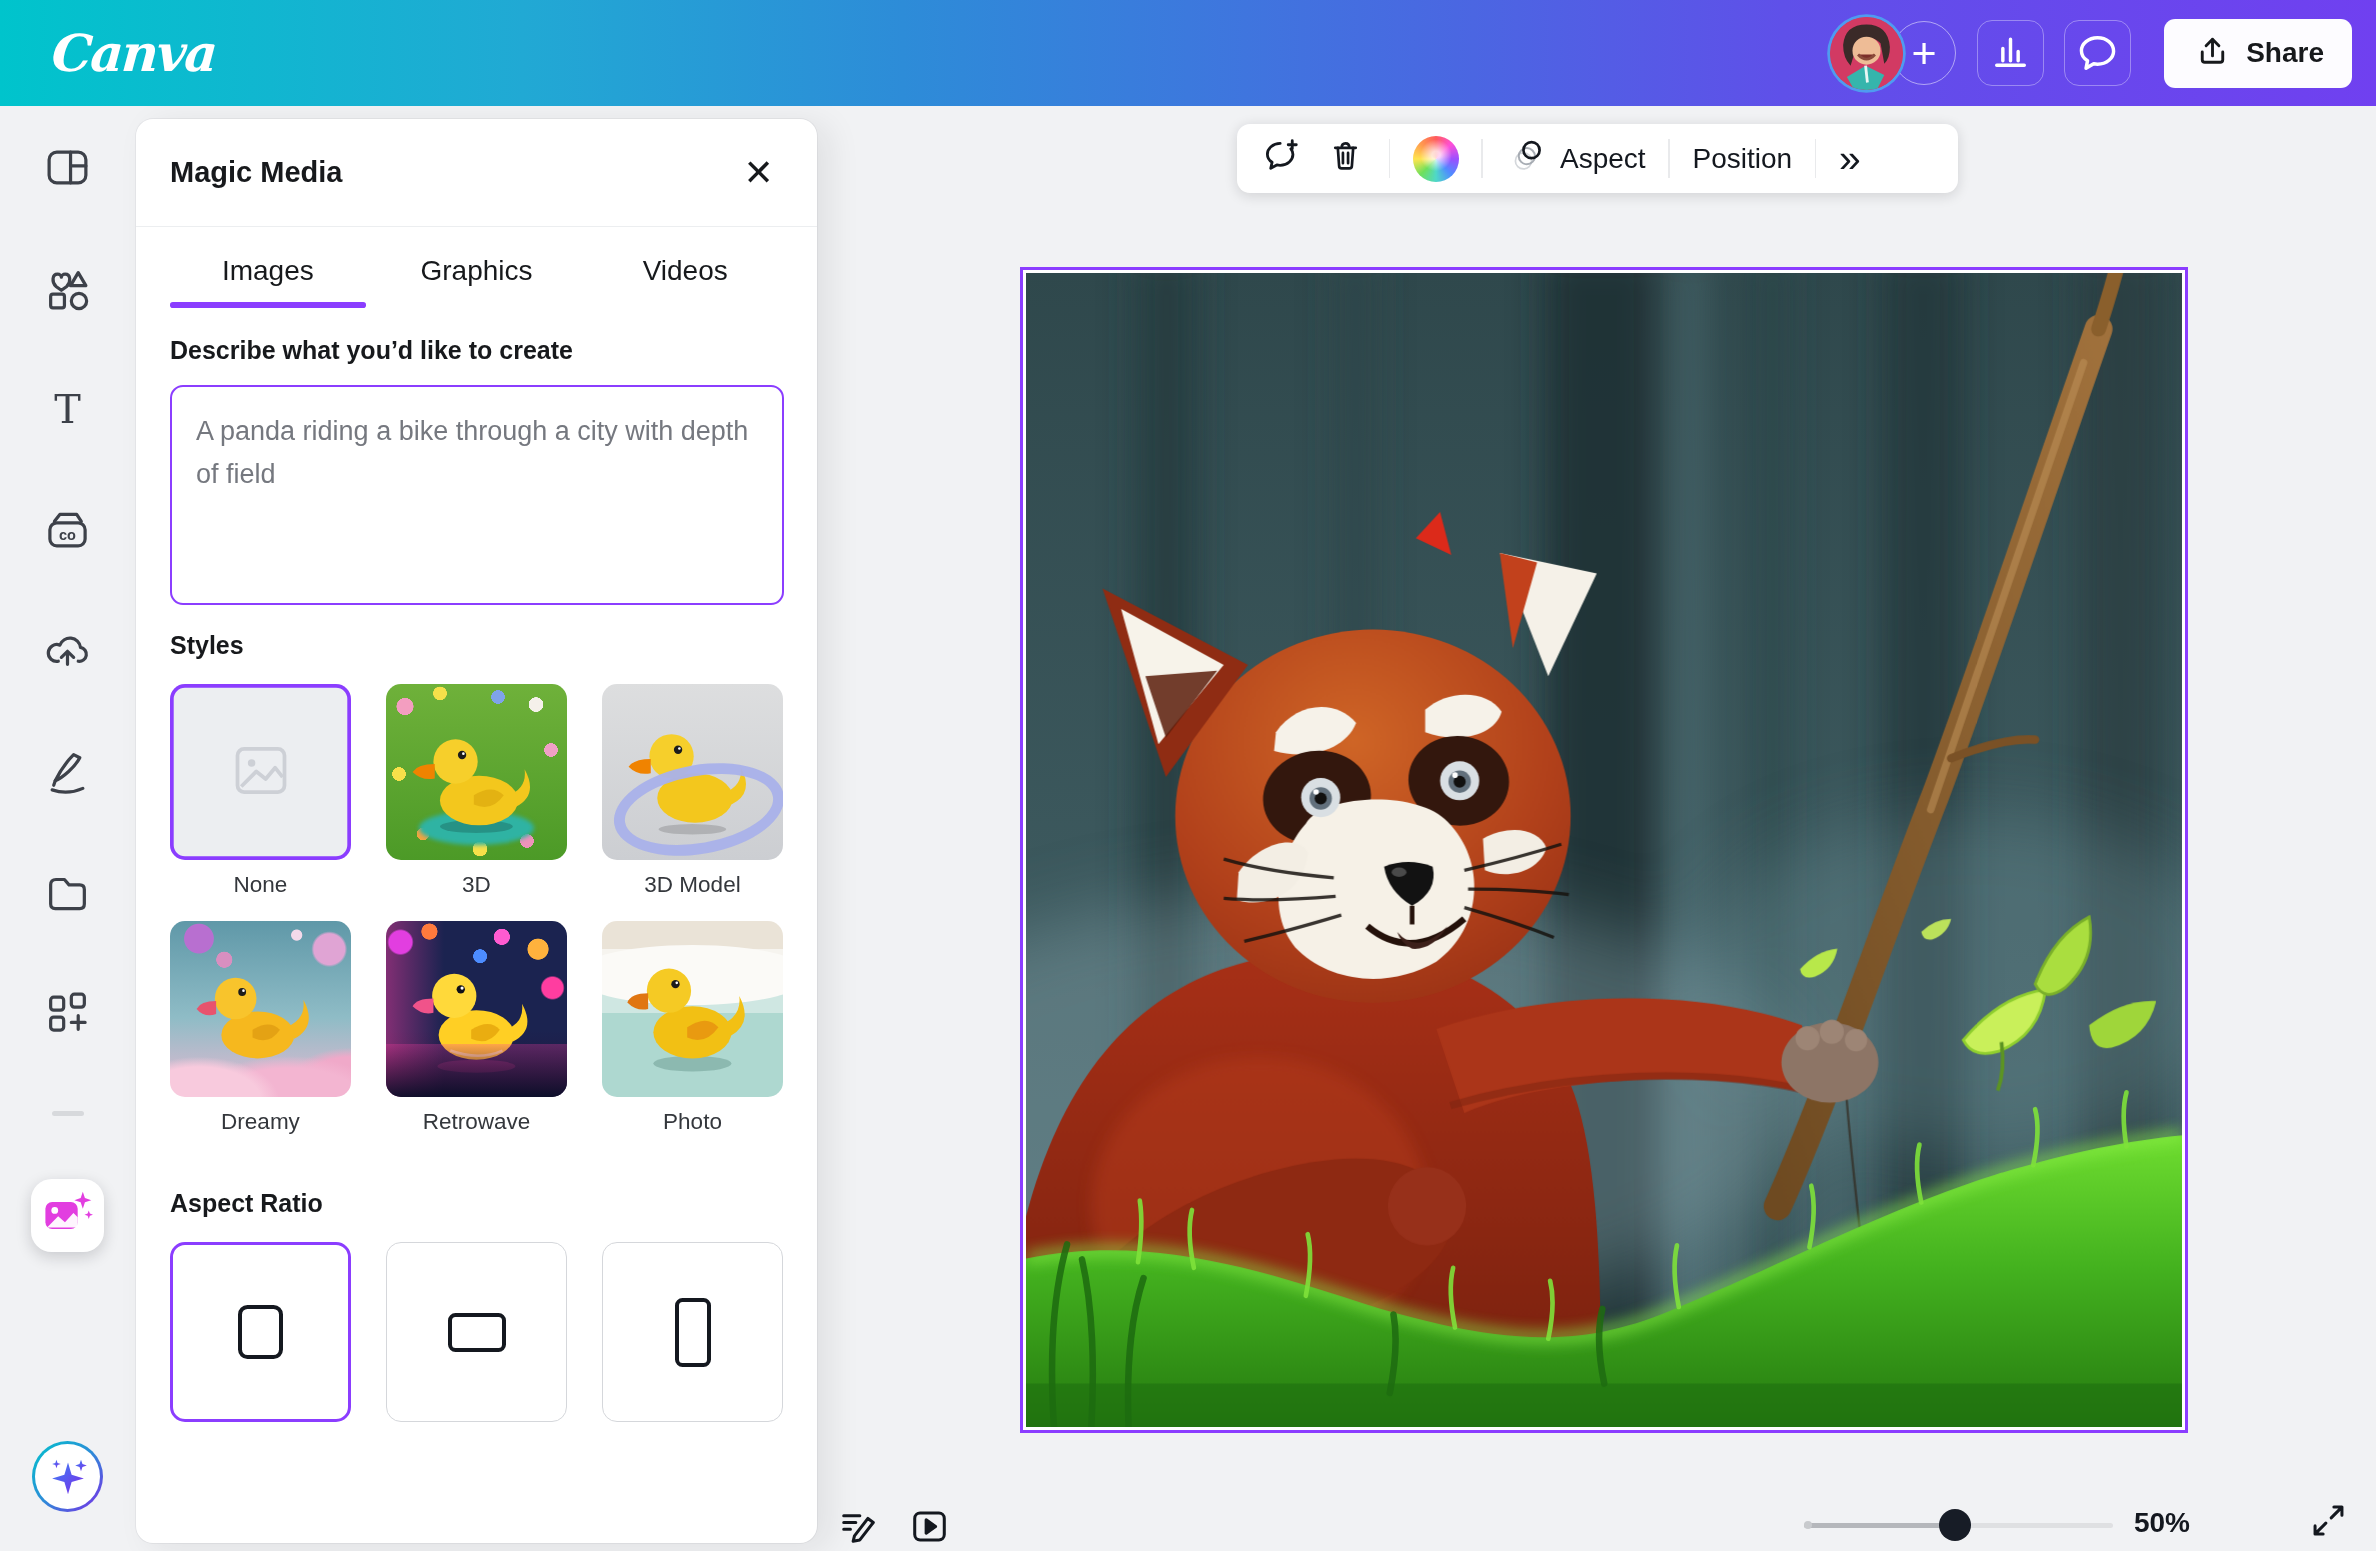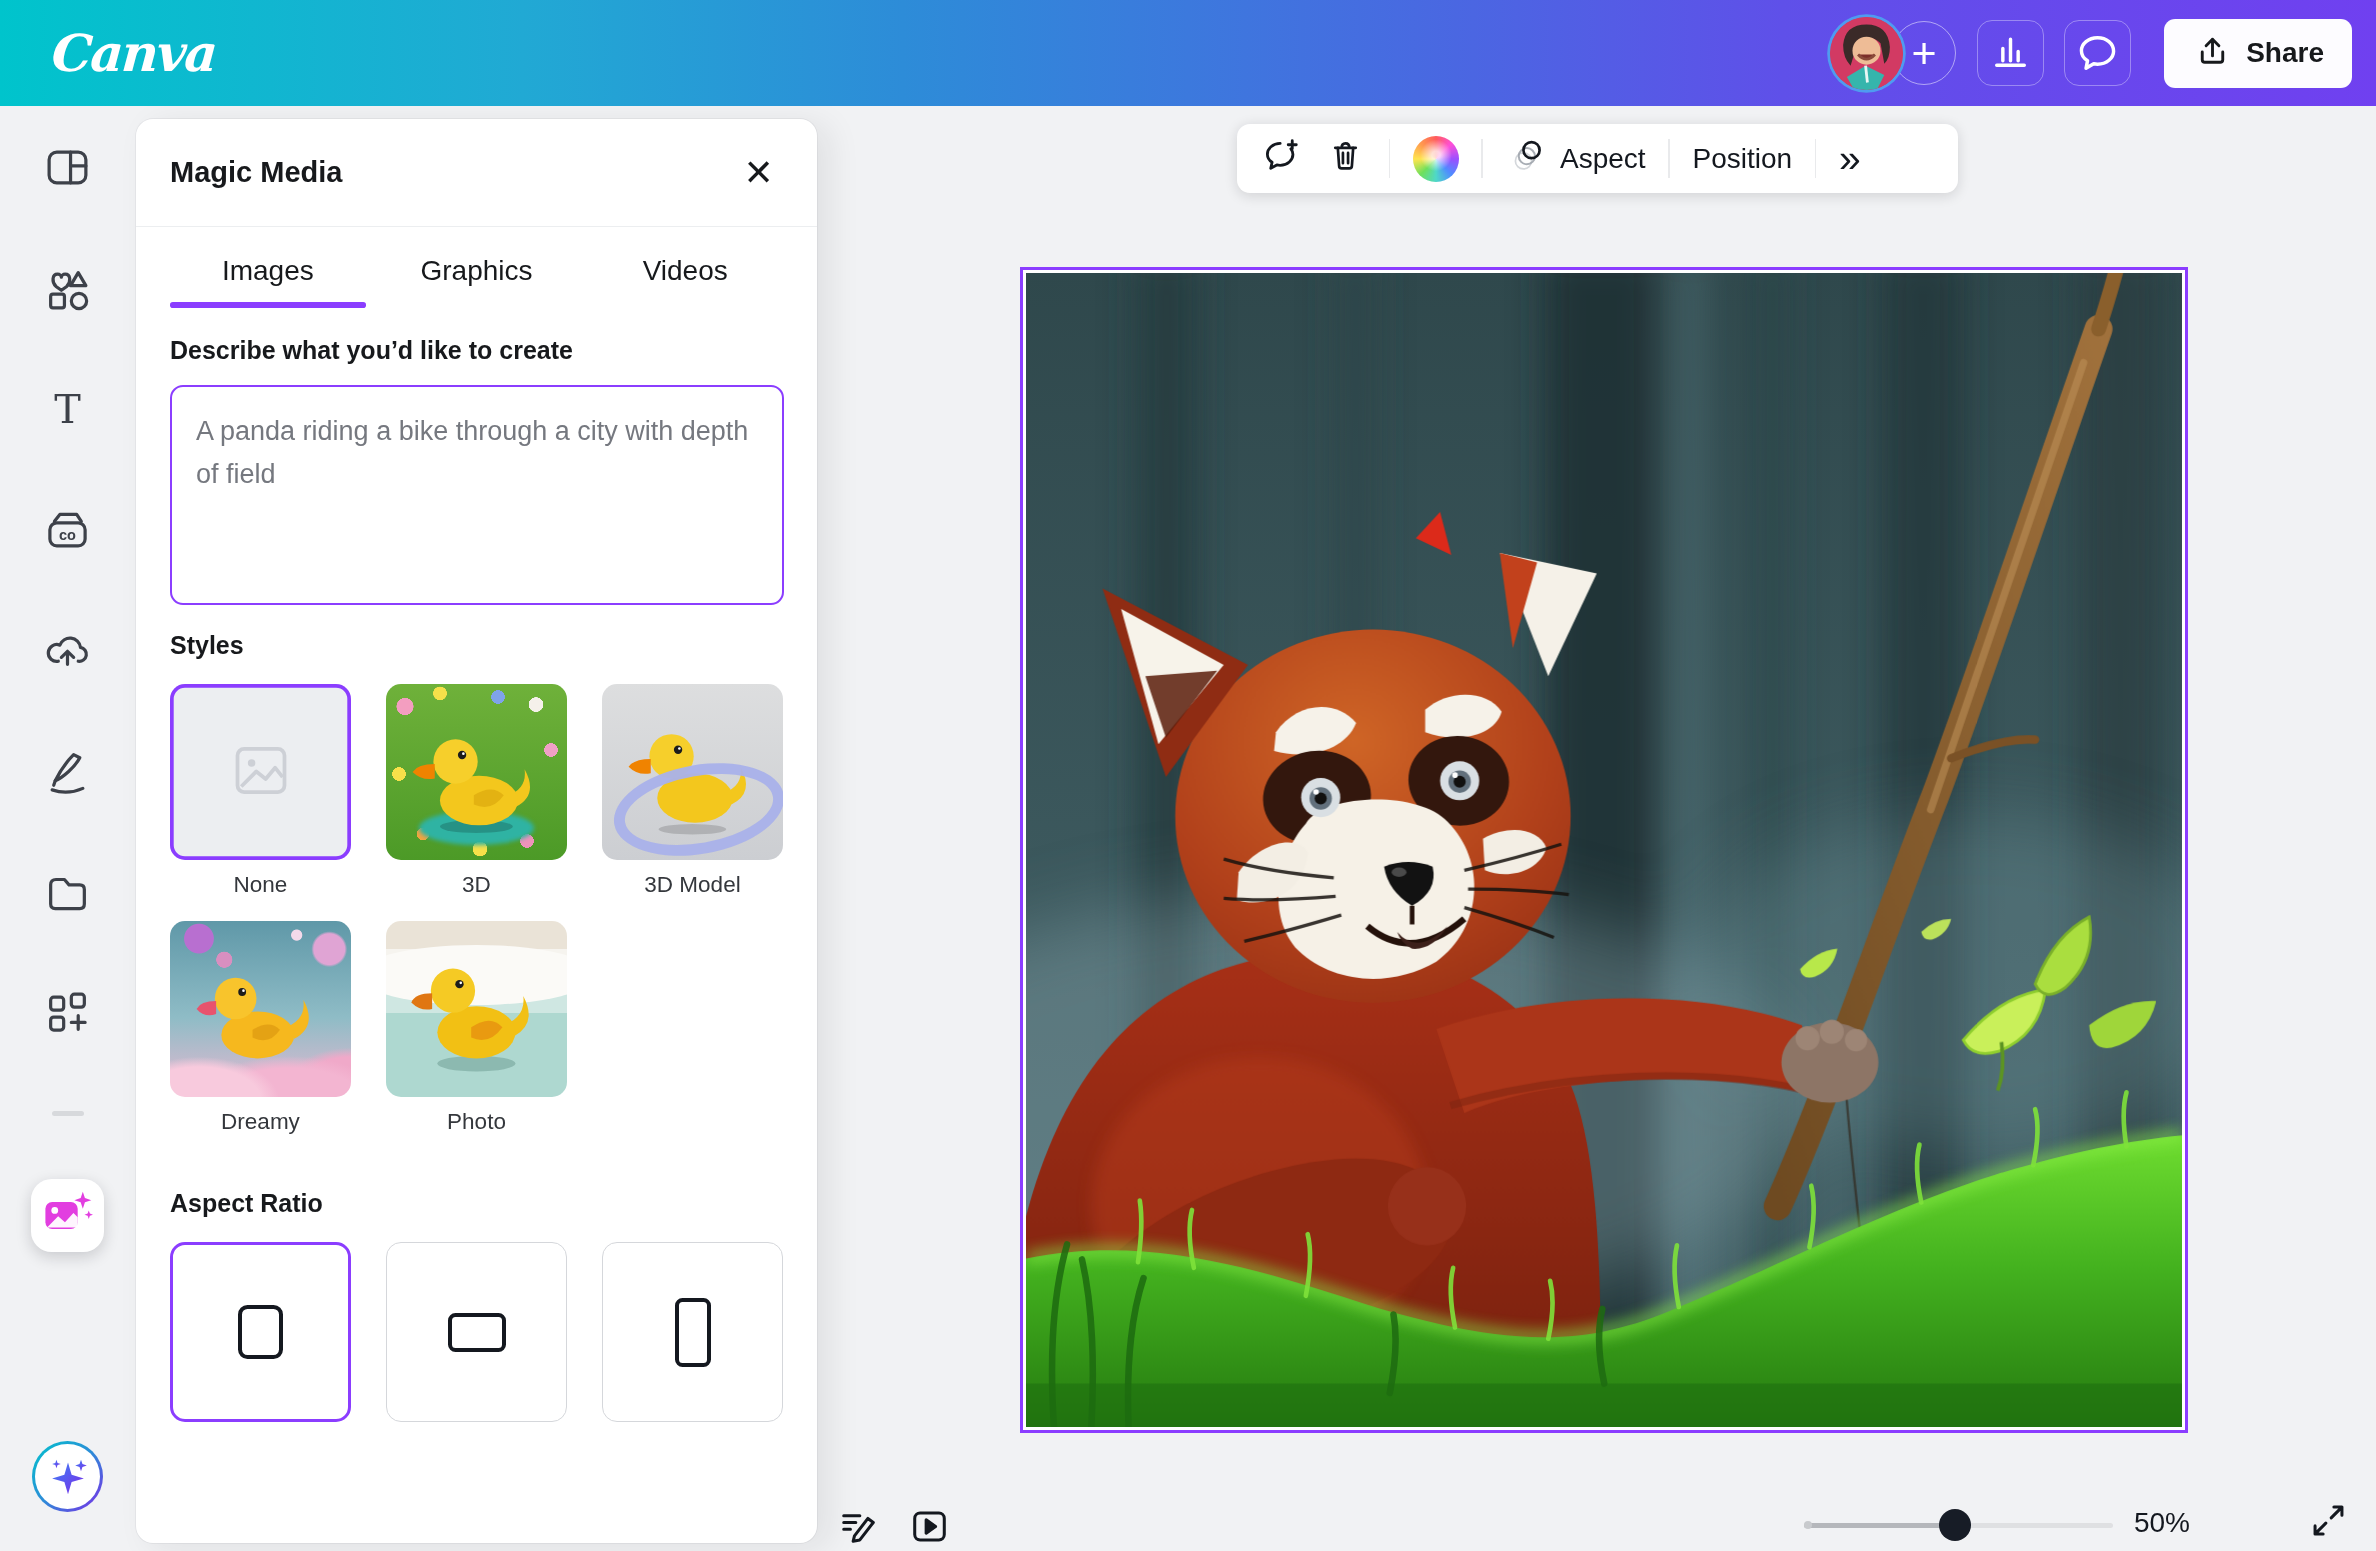--- a/index.html
+++ b/index.html
@@ -133,21 +133,21 @@
   
   .bc-btn { position:absolute; width:43px; height:43px; border:none; background:transparent;
     cursor:pointer; display:flex; align-items:center; justify-content:center; }
   .bc-btn svg { stroke:#14181f; fill:none; stroke-width:4.5; stroke-linecap:round; stroke-linejoin:round; }
   .zoom-slider { position:absolute; left:1804px; top:1508px; width:309px; height:34px; cursor:pointer; }
   .zs-track { position:absolute; left:0; top:15px; width:100%; height:4.7px; background:#dfe0e2; border-radius:2.8px; }
   .zs-fill { position:absolute; left:0; top:15px; width:151px; height:4.7px; background:#b5b7bb; border-radius:2.8px; }
   .zs-dot { position:absolute; left:0; top:13px; width:8.4px; height:8.4px; border-radius:50%; background:#c8cacd; }
   .zs-thumb { position:absolute; left:135px; top:0.9px; width:32px; height:32px; border-radius:50%;
     background:#171c26; }
-  .zoom-label { position:absolute; left:2129px; top:1507px; width:66px; font-size:28px; font-weight:400;
+  .zoom-label { position:absolute; left:2129px; top:1507px; width:66px; font-size:28px; font-weight:700;
     color:#14181f; text-align:center; cursor:pointer; }
 </style>
 </head>
 <body>
 
 <div class="page">
 
   <header class="topbar">
     <div class="logo">Canva</div>
     <div class="topbar-right">
@@ -332,20 +332,36 @@
             <path d="M70 60 q15 -6 13 -21 q11 20 -7 30 Z" fill="#f6b81e"></path>
             <ellipse cx="48" cy="66" rx="28" ry="18" fill="#f6b81e"></ellipse>
             <circle cx="31" cy="38" r="16" fill="#f8c42c"></circle>
             <path d="M16 40 q-12 0 -15 6 q6 7 15 4 Z" fill="#e8536d"></path>
             <circle cx="36" cy="33" r="3" fill="#1c1c1c"></circle>
               <circle cx="37" cy="32" r="1" fill="#fff"></circle>
             <path d="M44 62 q13 -8 21 0 q-8 12 -21 6 Z" fill="#e09c12" opacity=".8"></path>
           </svg>
         </div>
         <span class="tile-label">Dreamy</span>
+      </div>
+      <div class="cell">
+        <div class="tile tretro">
+          <svg class="duck" viewBox="0 0 100 100">
+            <ellipse cx="50" cy="90" rx="30" ry="5" fill="rgba(255,61,160,.25)"></ellipse>
+            <path d="M72 62 q15 -5 13 -20 q11 20 -7 29 Z" fill="#ffcf24"></path>
+            <ellipse cx="50" cy="66" rx="29" ry="19" fill="#ffcf24"></ellipse>
+            <circle cx="33" cy="36" r="17" fill="#ffd93a"></circle>
+            <path d="M17 38 q-13 0 -16 6 q7 7 16 5 Z" fill="#f0538a"></path>
+            <circle cx="38" cy="31" r="3.2" fill="#101018"></circle>
+              <circle cx="39" cy="30" r="1.2" fill="#fff"></circle>
+            <path d="M46 62 q14 -9 22 0 q-9 13 -22 7 Z" fill="#e8a80e" opacity=".9"></path>
+            <path d="M30 78 q22 8 40 0" stroke="rgba(255,255,255,.5)" stroke-width="2" fill="none"></path>
+          </svg>
+        </div>
+        <span class="tile-label">Retrowave</span>
       </div>
       <div class="cell">
         <div class="tile tphoto">
           <svg class="duck" viewBox="0 0 100 100">
             <ellipse cx="50" cy="88" rx="30" ry="6" fill="rgba(40,90,80,.25)"></ellipse>
             <path d="M72 58 q16 -6 14 -22 q11 21 -7 31 Z" fill="#f2c014"></path>
             <ellipse cx="50" cy="64" rx="30" ry="20" fill="#f2c014"></ellipse>
             <circle cx="32" cy="32" r="17" fill="#f5ca24"></circle>
             <path d="M16 34 q-13 0 -16 7 q7 7 16 5 Z" fill="#e07612"></path>
             <circle cx="37" cy="27" r="3.2" fill="#1c1c1c"></circle>

